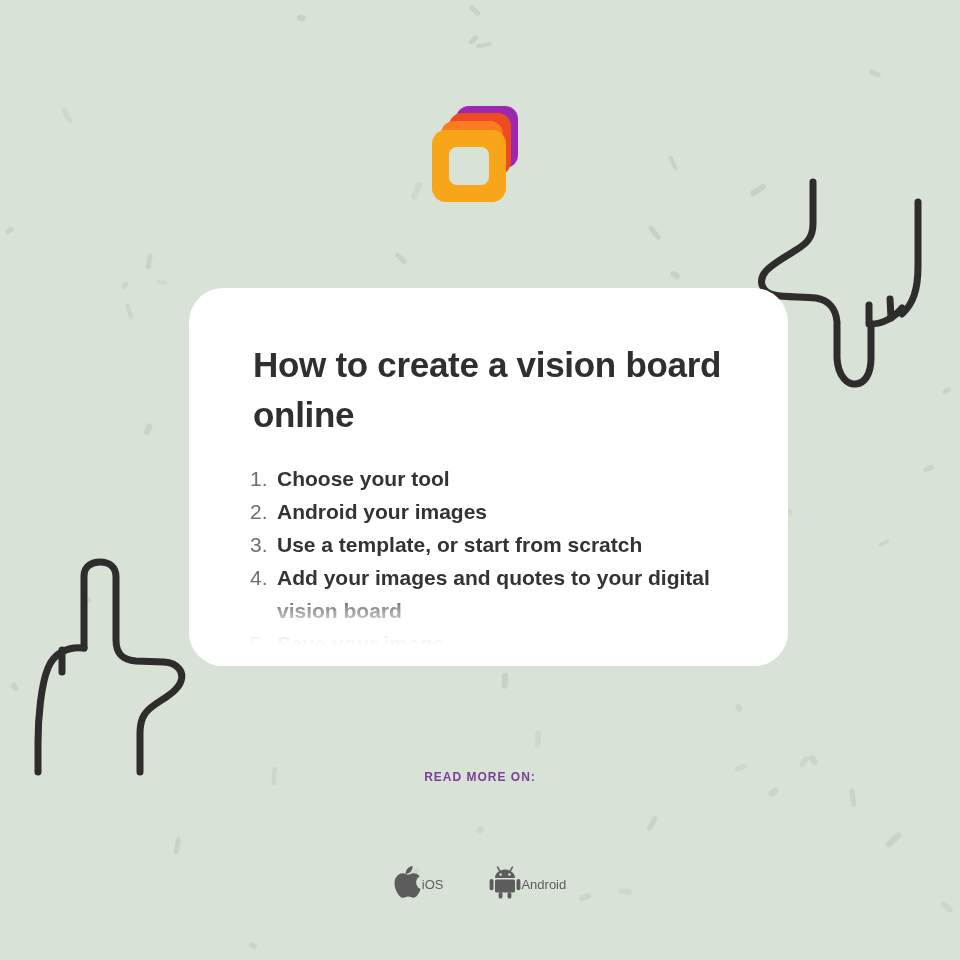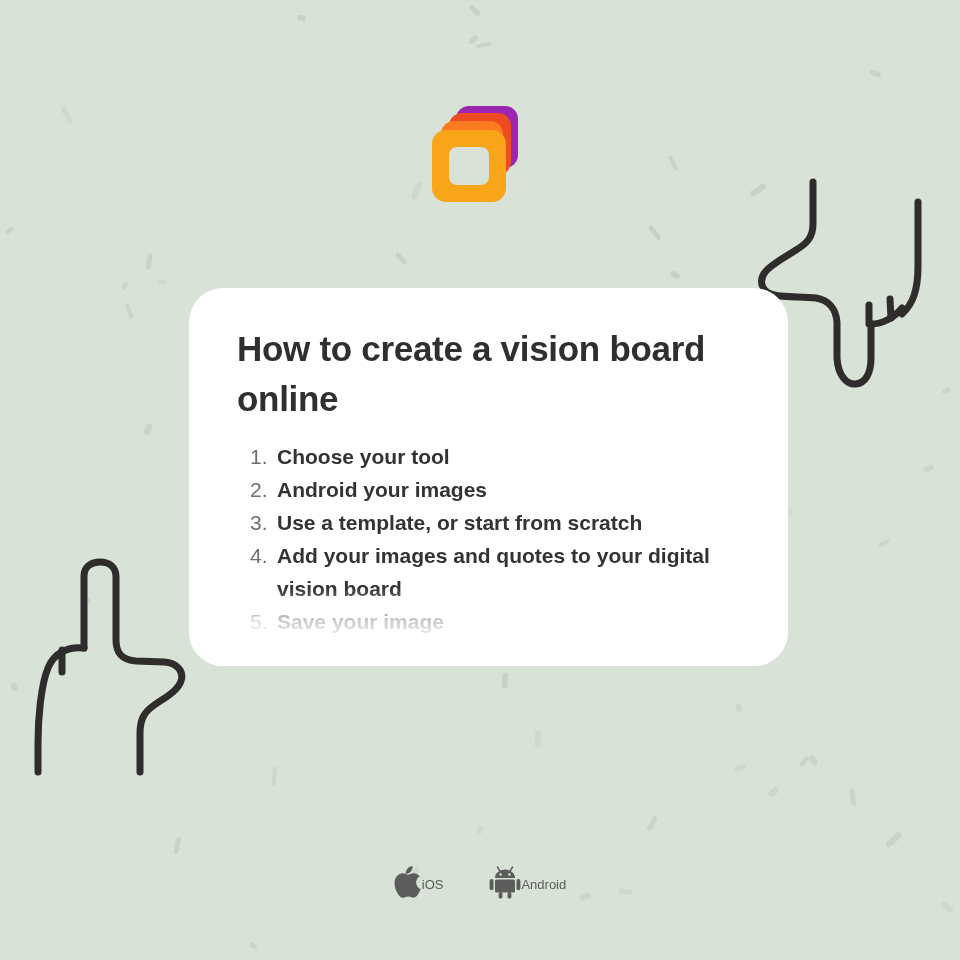--- a/index.html
+++ b/index.html
@@ -90,29 +90,29 @@
     width: 599px;
     height: 378px;
     background: #ffffff;
     border-radius: 34px;
     overflow: hidden;
   }
   #card-inner {
     padding: 36px 44px 0 48px;
   }
   #card-title {
-    margin: 0;
+    margin: 16px;
     font-size: 35px;
     line-height: 50px;
     font-weight: bold;
     color: #2f2f2f;
     letter-spacing: -0.3px;
   }
   #steps-list {
-    margin: 16px 0 0 0;
+    margin: 22px 0 0 0;
     padding: 0;
     list-style: none;
     counter-reset: stepnum;
   }
   #steps-list li {
     position: relative;
     counter-increment: stepnum;
     padding-left: 40px;
     margin-bottom: 0;
     font-size: 21px;
@@ -289,20 +289,21 @@
         <li>Choose your tool</li>
         <li>Android your images</li>
         <li>Use a template, or start from scratch</li>
         <li>Add your images and quotes to your digital vision board</li>
         <li>Save your image</li>
       </ol>
     </div>
     <div id="card-fade"></div>
   </div>
 
+  <div id="read-more">READ MORE ON:</div>
 
 
   <div id="stores">
     <div class="store">
       <span class="store-icon">
         <svg width="28" height="33" viewBox="0 0 28 33" fill="#5c5c5c">
           <path d="M18.6 0c.2 2-.6 4-1.8 5.4-1.3 1.5-3.3 2.6-5.2 2.5-.2-1.9.7-3.9 1.9-5.2C14.8 1.1 17 .1 18.6 0z"></path>
           <path d="M25.9 11.6c-.3.2-4.2 2.4-4.1 7.1.1 5.6 5 7.5 5.1 7.5-.1.2-.8 2.7-2.6 5.3-1.5 2.2-3.1 4.4-5.6 4.5-2.4 0-3.2-1.4-6-1.4s-3.7 1.4-6 1.5c-2.4.1-4.2-2.4-5.8-4.6C-2.1 27-4.6 18.7-1.2 13c1.6-2.8 4.6-4.6 7.8-4.7 2.3 0 4.5 1.6 5.9 1.6 1.4 0 4-1.9 6.8-1.7 1.1.1 4.4.5 6.6 3.4z" transform="translate(3 0) scale(0.88)"></path>
         </svg>
       </span>

